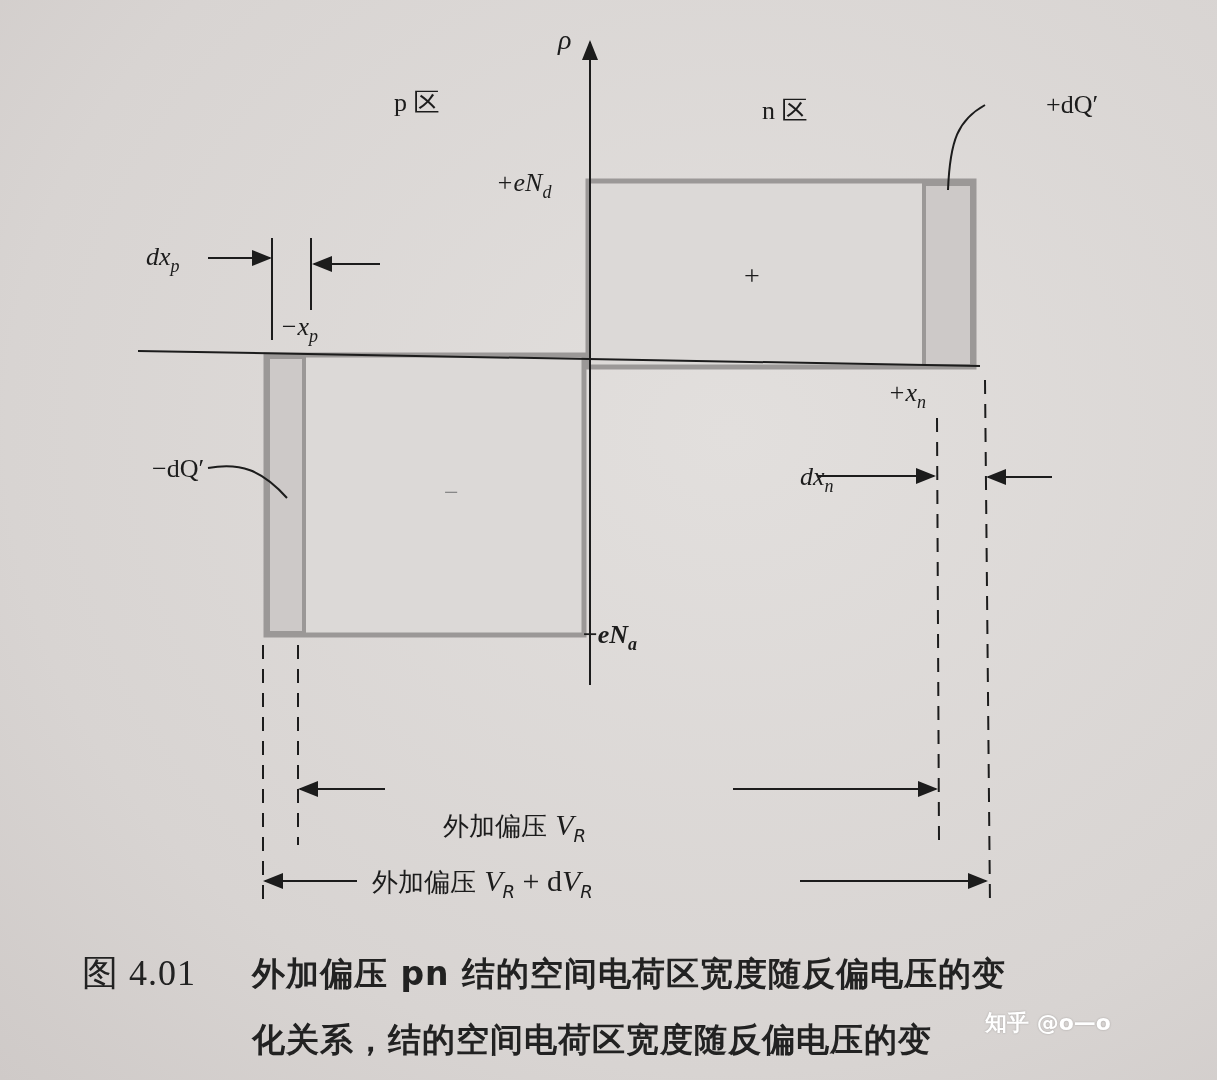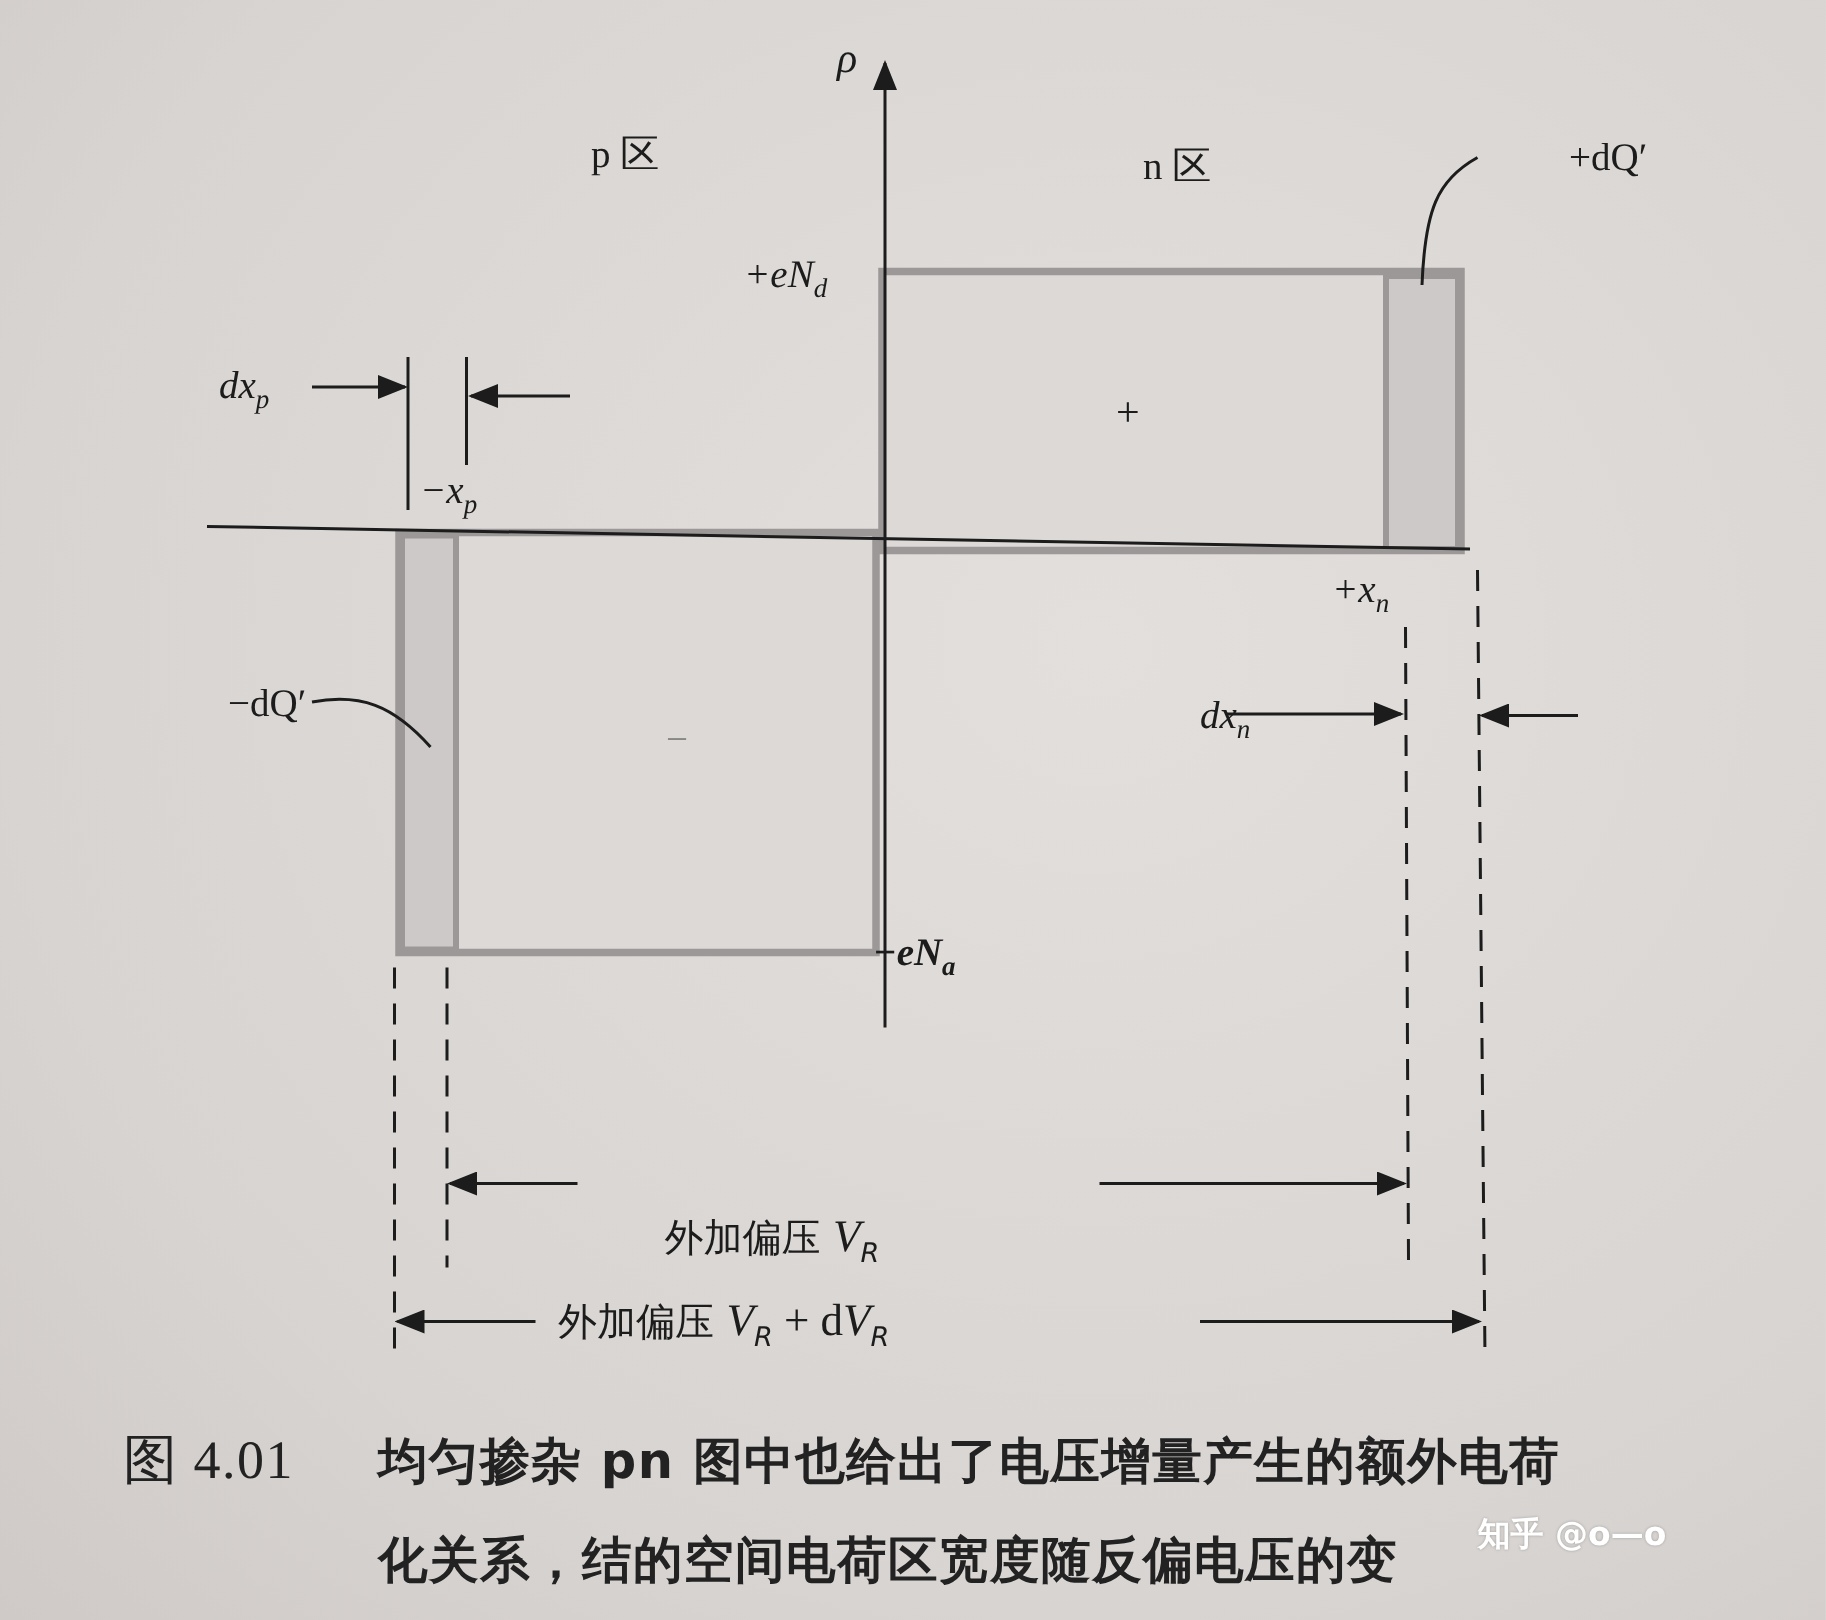--- a/index.html
+++ b/index.html
@@ -97,17 +97,17 @@
 
 <div class="lbl" style="left:146px;top:244px;"><span class="it">dx</span><span class="sub">p</span></div>
 <div class="lbl" style="left:280px;top:314px;"><span class="it">−x</span><span class="sub">p</span></div>
 <div class="lbl" style="left:888px;top:380px;"><span class="it">+x</span><span class="sub">n</span></div>
 <div class="lbl" style="left:800px;top:464px;"><span class="it">dx</span><span class="sub">n</span></div>
 
 <div class="lbl" style="left:402px;top:810px;font-family:'DejaVu Sans',sans-serif;font-size:26px;margin-left:41px;"><span>外加偏压 </span><span class="it" style="font-family:'Liberation Serif',serif;font-size:30px;">V</span><span class="sub">R</span></div>
 <div class="lbl" style="left:372px;top:866px;font-family:'DejaVu Sans',sans-serif;font-size:26px;"><span>外加偏压 </span><span class="it" style="font-family:'Liberation Serif',serif;font-size:30px;">V</span><span class="sub">R</span><span style="font-family:'Liberation Serif',serif;font-size:30px;"> + d</span><span class="it" style="font-family:'Liberation Serif',serif;font-size:30px;">V</span><span class="sub">R</span></div>
 
 <div class="caption">
-  <div><span class="num">图 4.01</span><span>均匀掺杂 pn 图中也给出了电压增量产生的额外电荷</span></div>
+  <div><span class="num">图 4.01</span><span>外加偏压 pn 结的空间电荷区宽度随反偏电压的变</span></div>
   <div class="line2">化关系，结的空间电荷区宽度随反偏电压的变</div>
 </div>
 
 <div class="watermark">知乎 @o—o</div>
 
 </body></html>

